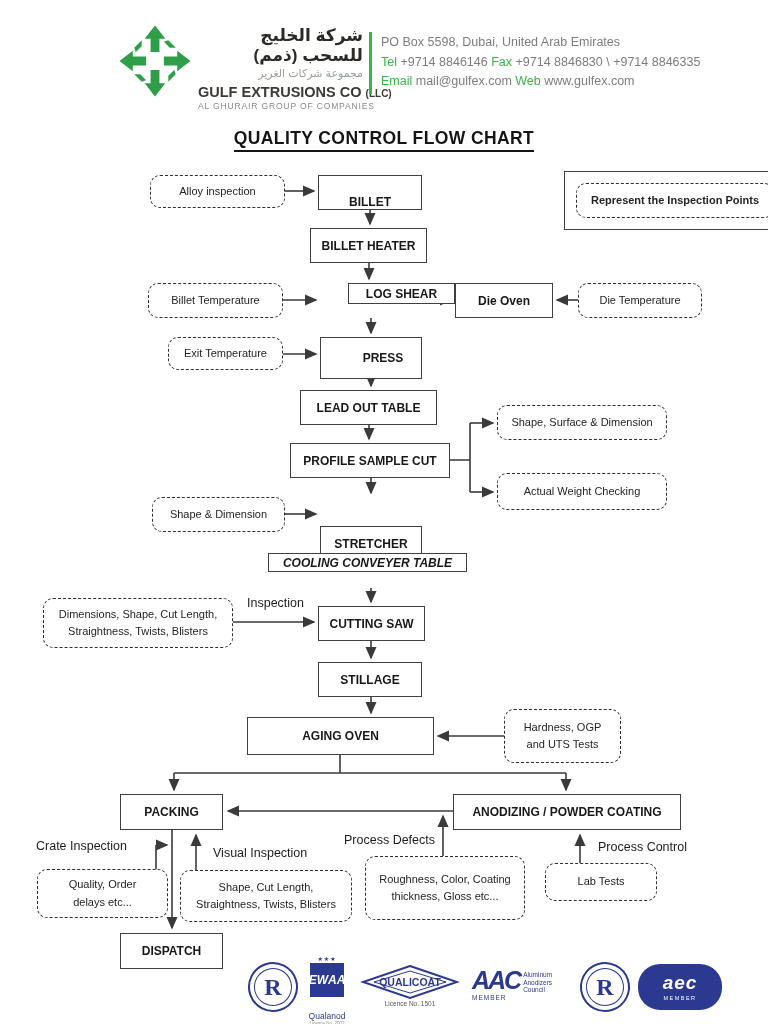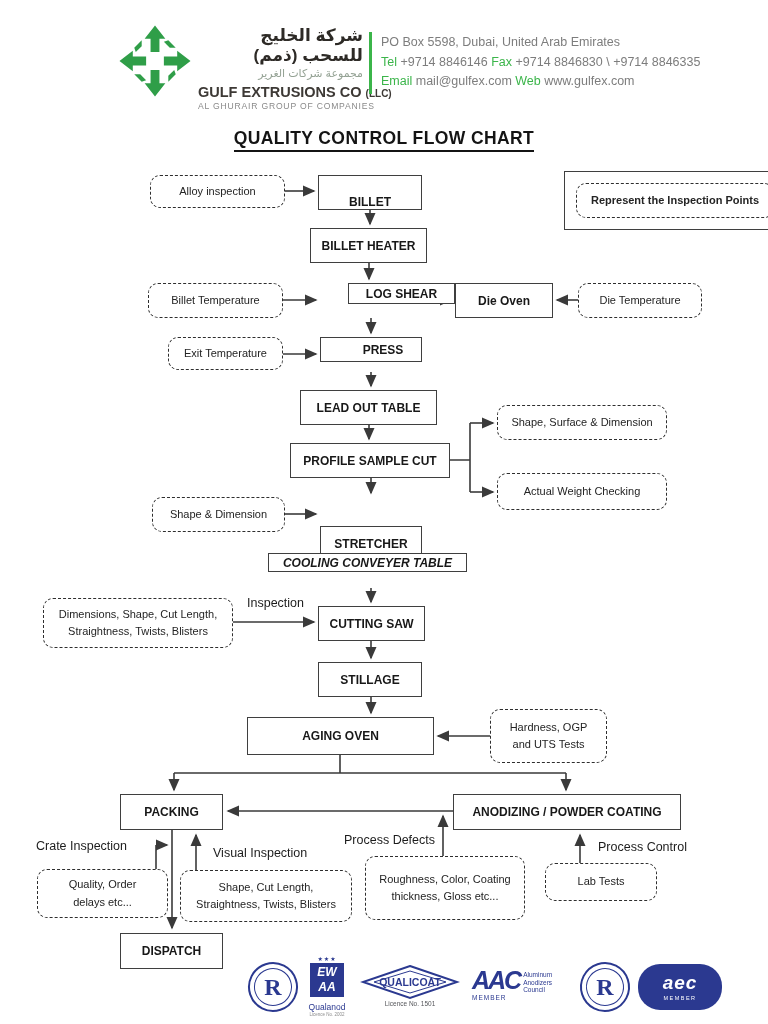--- a/index.html
+++ b/index.html
@@ -31,23 +31,23 @@
   .flow-label{position:absolute;font-size:12.5px;color:#1c1c1c;white-space:nowrap;}
   svg.wires{position:absolute;left:0;top:0;pointer-events:none;}
   .stamp{position:absolute;width:50px;height:50px;}
   .stamp .oval-outer{position:absolute;inset:0;border:2.4px solid #2b3990;border-radius:50%;transform:rotate(-18deg);}
   .stamp .oval-inner{position:absolute;inset:6px;border:1.6px solid #2b3990;border-radius:50%;transform:rotate(-18deg);}
   .stamp .r{position:absolute;inset:0;display:flex;align-items:center;justify-content:center;
         font-family:"Liberation Serif","DejaVu Serif",serif;font-size:24px;font-weight:bold;color:#2b3990;}
   .qualanod{position:absolute;width:52px;text-align:center;}
   .qualanod .stars{font-size:6px;color:#2b3990;letter-spacing:1px;line-height:6px;}
   .qualanod .blk{margin:1px auto 0;width:34px;height:34px;background:#2b3990;color:#fff;
-        font-weight:bold;font-style:italic;font-size:12px;line-height:15px;display:flex;flex-direction:column;
+        font-weight:bold;font-style:italic;font-size:12px;line-height:15px;display:flex;flex-direction:row;
         align-items:center;justify-content:center;}
-  .qualanod .nm{font-size:8.5px;color:#2b3990;margin-top:5px;}
+  .qualanod .nm{font-size:8.5px;color:#2b3990;margin-top:14px;}
   .qualanod .lic{font-size:4.5px;color:#8d8d8d;}
   .qualicoat{position:absolute;width:100px;text-align:center;}
   .aacwrap{position:absolute;display:flex;align-items:flex-start;gap:3px;}
   .aac-big{font-size:25px;font-weight:bold;font-style:italic;color:#2b3990;letter-spacing:-2px;line-height:24px;}
   .aac-side{font-size:6.5px;color:#2b3990;text-align:left;line-height:7.5px;padding-top:3px;}
   .aac-member{font-size:6.5px;color:#2b3990;letter-spacing:1px;margin-top:2px;}
   .aec{position:absolute;width:84px;height:46px;background:#2b3990;border-radius:22px;
        display:flex;flex-direction:column;align-items:center;justify-content:center;color:#fff;}
   .aec .txt{font-size:19px;font-weight:bold;letter-spacing:1px;line-height:20px;font-style:italic;}
   .aec .mem{font-size:5.5px;letter-spacing:1.5px;margin-top:2px;}
@@ -145,21 +145,21 @@
     </div>
   <div class="node" style="left:310px;top:228px;width:117px;height:35px;">
       <span>BILLET HEATER</span>
     </div>
   <div class="node" style="left:316px;top:283px;width:107px;height:21px;margin-left:32px;">
       <span>LOG SHEAR</span>
     </div>
   <div class="node" style="left:455px;top:283px;width:98px;height:35px;">
       <span>Die Oven</span>
     </div>
-  <div class="node" style="left:320px;top:337px;width:102px;height:25px;padding-left:24px;">
+  <div class="node" style="left:320px;top:337px;width:102px;height:42px;padding-left:24px;">
       <span>PRESS</span>
     </div>
   <div class="node" style="left:300px;top:390px;width:137px;height:35px;">
       <span>LEAD OUT TABLE</span>
     </div>
   <div class="node" style="left:290px;top:443px;width:160px;height:35px;">
       <span>PROFILE SAMPLE CUT</span>
     </div>
   <div class="node" style="left:320px;top:526px;width:102px;height:35px;">
       <span>STRETCHER</span>
@@ -204,21 +204,21 @@
   <div class="insp" style="left:497px;top:473px;width:170px;height:37px;">
       <div>Actual Weight Checking</div>
     </div>
   <div class="insp" style="left:152px;top:497px;width:133px;height:35px;">
       <div>Shape &amp; Dimension</div>
     </div>
   <div class="insp" style="left:43px;top:598px;width:190px;height:50px;">
     <div>Dimensions, Shape, Cut Length,</div>
       <div>Straightness, Twists, Blisters</div>
   </div>
-  <div class="insp" style="left:490px;top:709px;width:117px;height:54px;">
+  <div class="insp" style="left:504px;top:709px;width:117px;height:54px;">
     <div>Hardness, OGP</div>
       <div>and UTS Tests</div>
   </div>
   <div class="insp" style="left:37px;top:869px;width:131px;height:49px;">
     <div>Quality, Order</div>
       <div>delays etc...</div>
   </div>
   <div class="insp" style="left:180px;top:870px;width:172px;height:52px;">
     <div>Shape, Cut Length,</div>
       <div>Straightness, Twists, Blisters</div>

